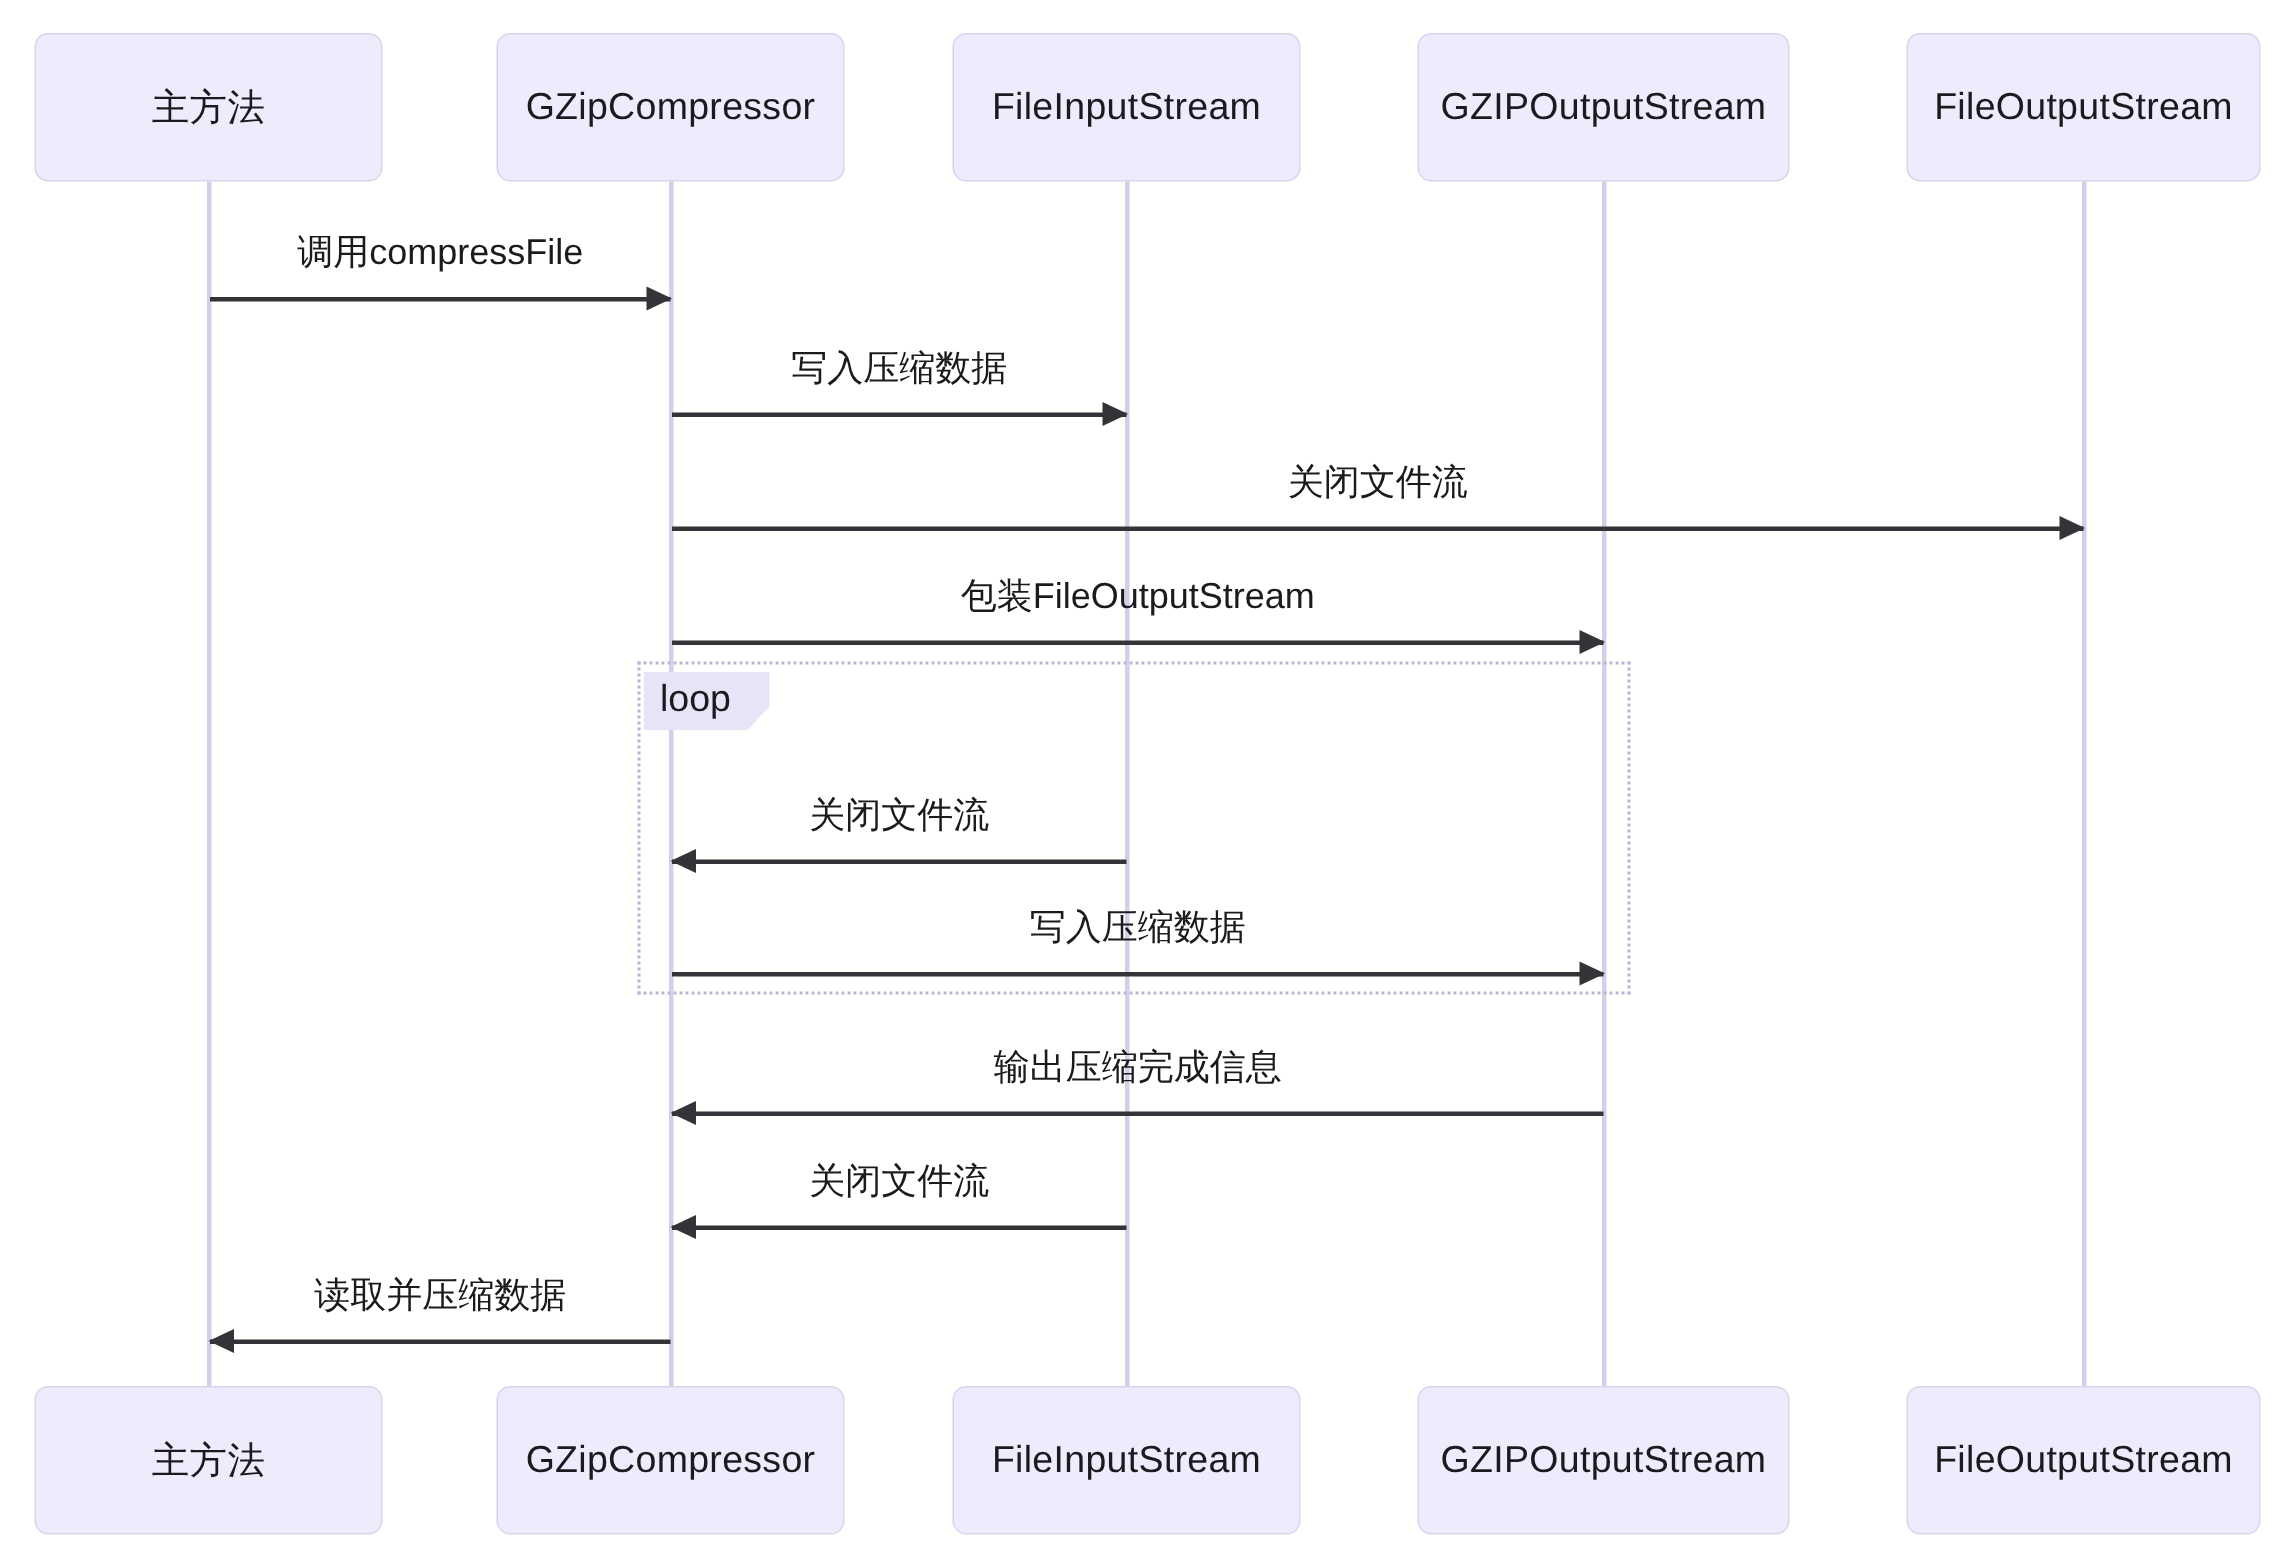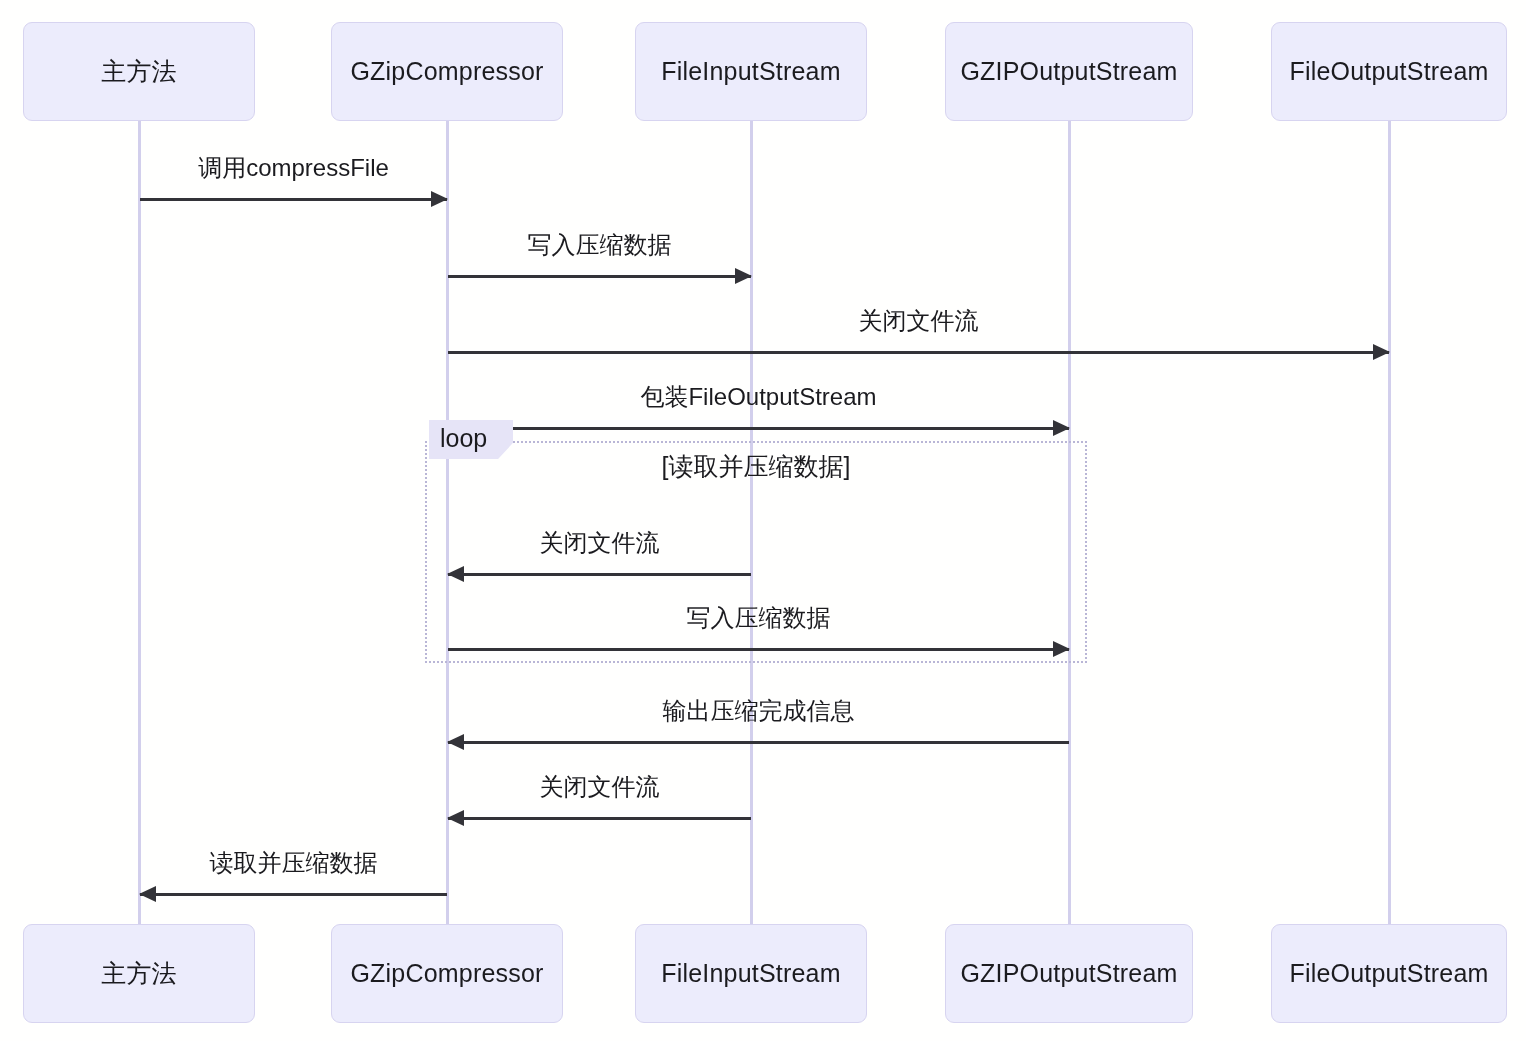--- a/index.html
+++ b/index.html
@@ -162,24 +162,23 @@
     <div class="label">关闭文件流</div>
   </div>
 
   <div class="msg to-right" style="left:448px; top:427px; width:621px;">
     <div class="line" style="width:621px;"></div>
     <div class="head"></div>
     <div class="label">包装FileOutputStream</div>
   </div>
 
   <div class="fragment" style="left:425px; top:441px; width:662px; height:222px;"></div>
-  <div class="fragment-tag" style="left:429px; top:420px;">
+  <div class="fragment-tag" style="left:429px; top:448px;">
     <span>loop</span>
   </div>
-  <div class="fragment-title" style="left:425px; top:450px; width:662px;">[读取并压缩数据]</div>
 
   <div class="msg to-left" style="left:448px; top:573px; width:303px;">
     <div class="line" style="width:303px;"></div>
     <div class="head"></div>
     <div class="label">关闭文件流</div>
   </div>
 
   <div class="msg to-right" style="left:448px; top:648px; width:621px;">
     <div class="line" style="width:621px;"></div>
     <div class="head"></div>

